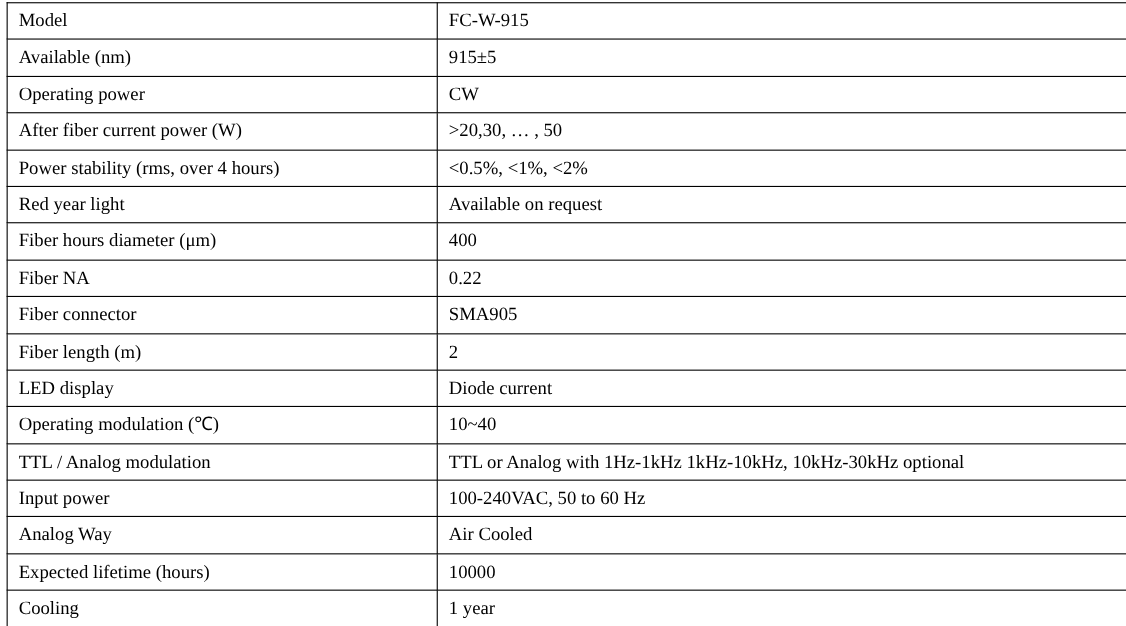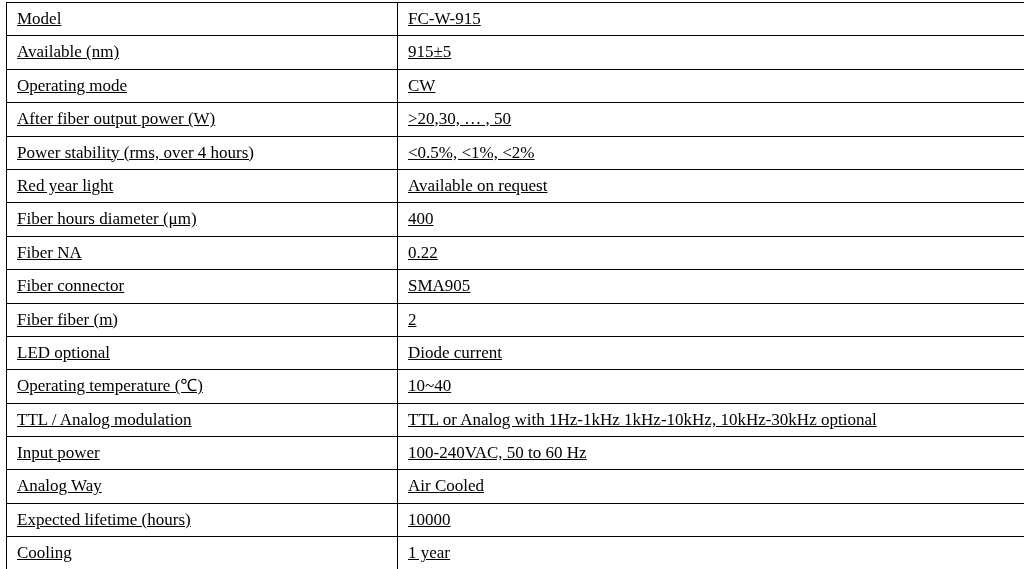--- a/index.html
+++ b/index.html
@@ -28,21 +28,20 @@
   }
   table.spec-table td {
     border: 1px solid #000000;
     font-size: 17px;
     line-height: 1.2;
     padding: 6px 0 6px 10px;
     vertical-align: middle;
     height: 20px;
     white-space: nowrap;
     overflow: hidden;
-    text-decoration: underline;
   }
   td.param-cell {
     width: 380px;
   }
   td.value-cell {
     width: 630px;
   }
 </style>
 </head>
 <body>
@@ -52,25 +51,25 @@
     <tbody>
       <tr>
         <td class="param-cell">Model</td>
         <td class="value-cell">FC-W-915</td>
       </tr>
       <tr>
         <td class="param-cell">Available (nm)</td>
         <td class="value-cell">915±5</td>
       </tr>
       <tr>
-        <td class="param-cell">Operating mode</td>
+        <td class="param-cell">Operating power</td>
         <td class="value-cell">CW</td>
       </tr>
       <tr>
-        <td class="param-cell">After fiber output power (W)</td>
+        <td class="param-cell">After fiber current power (W)</td>
         <td class="value-cell">&gt;20,30, … , 50</td>
       </tr>
       <tr>
         <td class="param-cell">Power stability (rms, over 4 hours)</td>
         <td class="value-cell">&lt;0.5%, &lt;1%, &lt;2%</td>
       </tr>
       <tr>
         <td class="param-cell">Red year light</td>
         <td class="value-cell">Available on request</td>
       </tr>
@@ -80,29 +79,29 @@
       </tr>
       <tr>
         <td class="param-cell">Fiber NA</td>
         <td class="value-cell">0.22</td>
       </tr>
       <tr>
         <td class="param-cell">Fiber connector</td>
         <td class="value-cell">SMA905</td>
       </tr>
       <tr>
-        <td class="param-cell">Fiber fiber (m)</td>
+        <td class="param-cell">Fiber length (m)</td>
         <td class="value-cell">2</td>
       </tr>
       <tr>
-        <td class="param-cell">LED optional</td>
+        <td class="param-cell">LED display</td>
         <td class="value-cell">Diode current</td>
       </tr>
       <tr>
-        <td class="param-cell">Operating temperature (℃)</td>
+        <td class="param-cell">Operating modulation (℃)</td>
         <td class="value-cell">10~40</td>
       </tr>
       <tr>
         <td class="param-cell">TTL / Analog modulation</td>
         <td class="value-cell">TTL or Analog with 1Hz-1kHz 1kHz-10kHz, 10kHz-30kHz optional</td>
       </tr>
       <tr>
         <td class="param-cell">Input power</td>
         <td class="value-cell">100-240VAC, 50 to 60 Hz</td>
       </tr>

